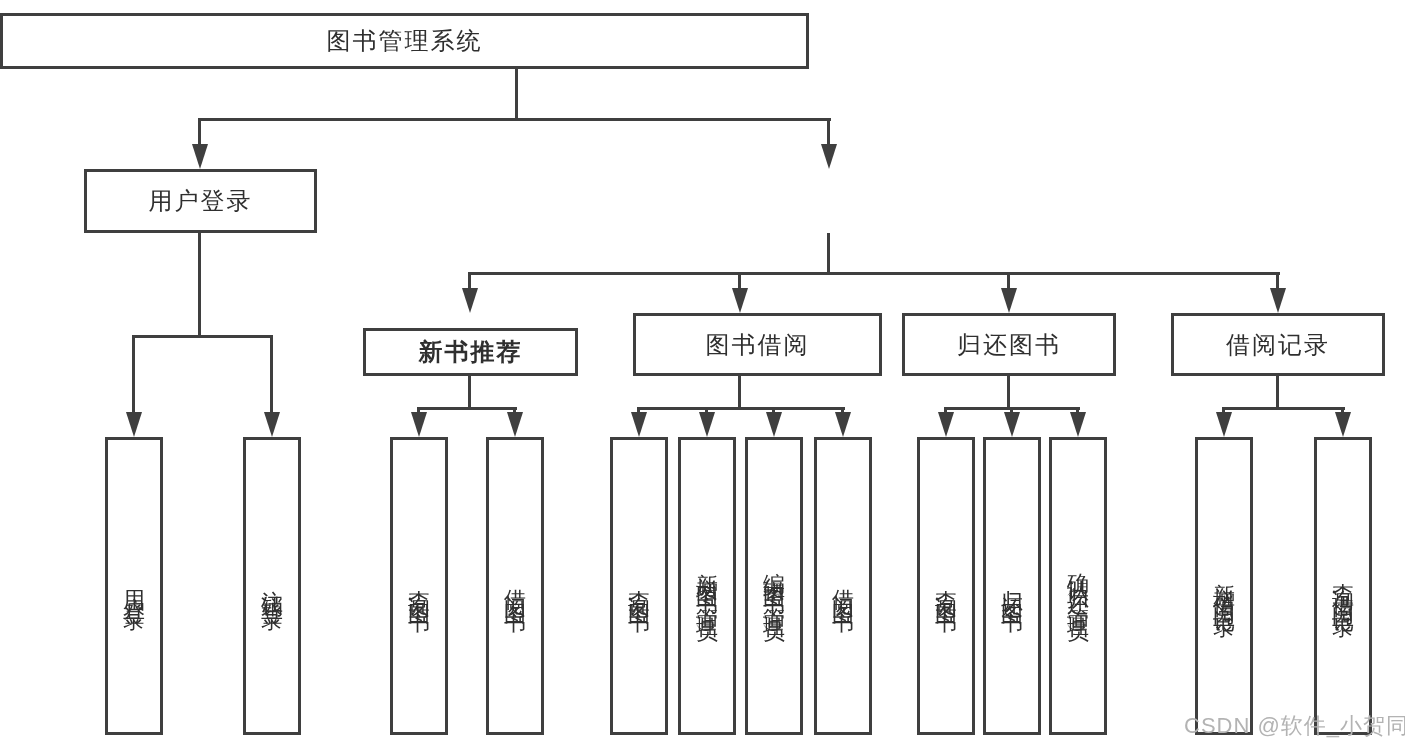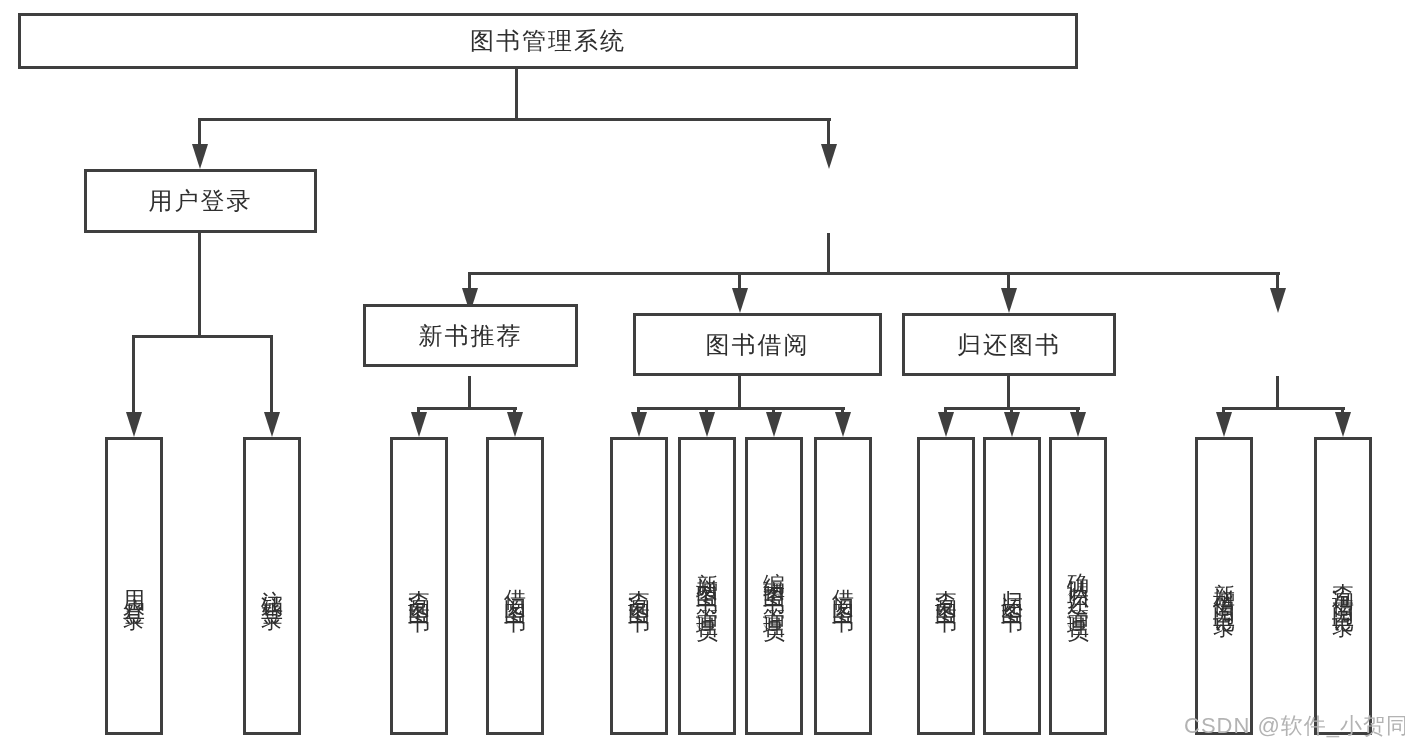--- a/index.html
+++ b/index.html
@@ -60,21 +60,21 @@
     white-space: nowrap;
     z-index: 5;
     letter-spacing: 1px;
   }
 </style>
 </head>
 <body>
 
 <div class="canvas">
 
-  <div class="box h-label" style="left:18px; top:13px; width:1060px; height:56px;">图书管理系统</div>
+  <div class="box h-label" style="left:0; top:13px; width:809px; height:56px;">图书管理系统</div>
 
   <div class="vline" style="left:515px; top:69px; height:52px;"></div>
   <div class="hline" style="left:198px; top:118px; width:633px;"></div>
   <div class="vline" style="left:198px; top:118px; height:28px;"></div>
   <div class="arrow" style="left:192px; top:144px;"></div>
   <div class="vline" style="left:827px; top:118px; height:28px;"></div>
   <div class="arrow" style="left:821px; top:144px;"></div>
 
   <div class="box h-label" style="left:84px; top:169px; width:233px; height:64px;">用户登录</div>
 
@@ -89,23 +89,24 @@
   <div class="hline" style="left:469px; top:272px; width:811px;"></div>
   <div class="vline" style="left:468px; top:272px; height:20px;"></div>
   <div class="arrow" style="left:462px; top:288px;"></div>
   <div class="vline" style="left:738px; top:272px; height:20px;"></div>
   <div class="arrow" style="left:732px; top:288px;"></div>
   <div class="vline" style="left:1007px; top:272px; height:20px;"></div>
   <div class="arrow" style="left:1001px; top:288px;"></div>
   <div class="vline" style="left:1276px; top:272px; height:20px;"></div>
   <div class="arrow" style="left:1270px; top:288px;"></div>
 
-  <div class="box h-label" style="left:363px; top:304px; width:215px; height:63px;">新书推荐</div>
+  <div class="box h-label" style="left:363px; top:328px; width:215px; height:48px;font-weight:bold;">新书推荐</div>
   <div class="box h-label" style="left:633px; top:313px; width:249px; height:63px;">图书借阅</div>
   <div class="box h-label" style="left:902px; top:313px; width:214px; height:63px;">归还图书</div>
+  <div class="box h-label" style="left:1171px; top:313px; width:214px; height:63px;">借阅记录</div>
 
   <div class="vline" style="left:468px; top:376px; height:33px;"></div>
   <div class="hline" style="left:417px; top:407px; width:100px;"></div>
   <div class="vline" style="left:417px; top:407px; height:8px;"></div>
   <div class="arrow" style="left:411px; top:412px;"></div>
   <div class="vline" style="left:513px; top:407px; height:8px;"></div>
   <div class="arrow" style="left:507px; top:412px;"></div>
 
   <div class="vline" style="left:738px; top:376px; height:33px;"></div>
   <div class="hline" style="left:637px; top:407px; width:208px;"></div>

